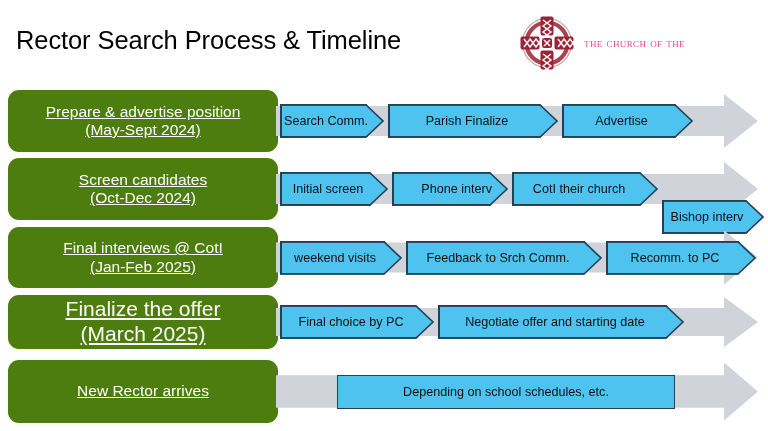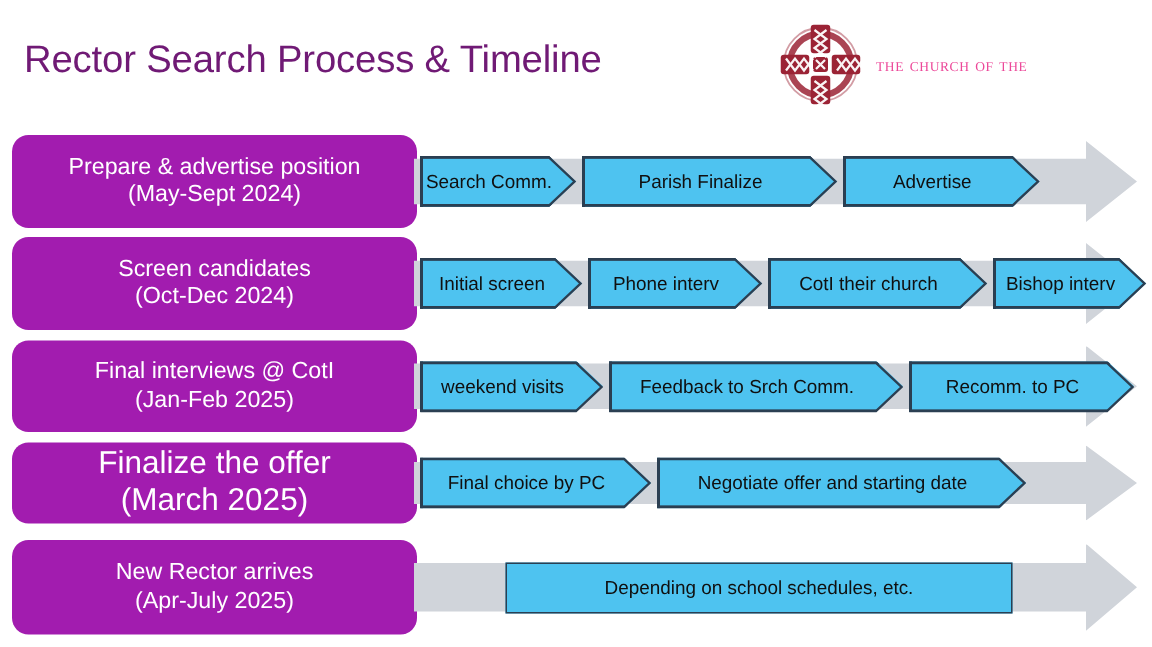--- a/index.html
+++ b/index.html
@@ -14,21 +14,21 @@
     width: 768px; height: 431px;
     background: #ffffff;
   }
 
   
   #page-title {
     position: absolute;
     left: 16px; top: 26px;
     font-size: 25.5px;
     font-weight: 400;
-    color: #701a75;
+    color: #000000;
     letter-spacing: -0.1px;
     white-space: nowrap;
   }
   #logo {
     position: absolute;
     left: 516px; top: 12px;
     width: 246px; height: 62px;
     display: flex;
     align-items: center;
   }
@@ -65,29 +65,30 @@
   .row-1 { top: 158px; height: 62px; }
   .row-2 { top: 227px; height: 61px; }
   .row-3 { top: 295px; height: 54px; }
   .row-4 { top: 360px; height: 63px; }
 
   
   .stage-label {
     position: absolute;
     left: 8px; top: 0;
     width: 270px; height: 100%;
-    background: #a21caf;
+    background: #4d7c0f;
     border-radius: 11px;
     display: flex;
     flex-direction: column;
     align-items: center;
     justify-content: center;
     color: #ffffff;
     text-align: center;
     line-height: 1.18;
+    text-decoration: underline;
   }
   .stage-label .l1 { font-size: 15.5px; }
   .stage-label .l2 { font-size: 15.5px; }
   .row-3 .stage-label .l1, .row-3 .stage-label .l2 { font-size: 21px; }
 
   
   .track {
     position: absolute;
     left: 276px; top: 50%;
     transform: translateY(-50%);
@@ -255,36 +256,36 @@
         <div class="steps" style="left: 280px;">
           <div class="step-wrap" style="width: 108px; margin-right: 4px;">
             <div class="step arrow" style="width: 108px;">
               <span class="step-label">Initial screen</span>
             </div>
             <svg class="chev-outline" viewBox="0 0 108 34" preserveAspectRatio="none">
               <path d="M1,1 L90,1 L107,17 L90,33 L1,33 Z" fill="none" stroke="#2b3f52" stroke-width="1.6" vector-effect="non-scaling-stroke"></path>
             </svg>
           </div>
           <div class="step-wrap" style="width: 116px; margin-right: 4px;">
-            <div class="step arrow" style="width: 116px;">
+            <div class="step arrow" style="width: 116px; justify-content: flex-end;">
               <span class="step-label">Phone interv</span>
             </div>
             <svg class="chev-outline" viewBox="0 0 116 34" preserveAspectRatio="none">
               <path d="M1,1 L98,1 L115,17 L98,33 L1,33 Z" fill="none" stroke="#2b3f52" stroke-width="1.6" vector-effect="non-scaling-stroke"></path>
             </svg>
           </div>
           <div class="step-wrap" style="width: 146px; margin-right: 4px;">
             <div class="step arrow" style="width: 146px;">
               <span class="step-label">CotI their church</span>
             </div>
             <svg class="chev-outline" viewBox="0 0 146 34" preserveAspectRatio="none">
               <path d="M1,1 L128,1 L145,17 L128,33 L1,33 Z" fill="none" stroke="#2b3f52" stroke-width="1.6" vector-effect="non-scaling-stroke"></path>
             </svg>
           </div>
-          <div class="step-wrap" style="width: 102px; margin-right: 0px;">
+          <div class="step-wrap" style="width: 102px; margin-right: 0px; margin-top: 28px;">
             <div class="step arrow" style="width: 102px;">
               <span class="step-label">Bishop interv</span>
             </div>
             <svg class="chev-outline" viewBox="0 0 102 34" preserveAspectRatio="none">
               <path d="M1,1 L84,1 L101,17 L84,33 L1,33 Z" fill="none" stroke="#2b3f52" stroke-width="1.6" vector-effect="non-scaling-stroke"></path>
             </svg>
           </div>
         </div>
       </div>
       <div class="row row-2">
@@ -341,21 +342,20 @@
             </div>
             <svg class="chev-outline" viewBox="0 0 246 34" preserveAspectRatio="none">
               <path d="M1,1 L228,1 L245,17 L228,33 L1,33 Z" fill="none" stroke="#2b3f52" stroke-width="1.6" vector-effect="non-scaling-stroke"></path>
             </svg>
           </div>
         </div>
       </div>
       <div class="row row-4">
         <div class="stage-label">
           <div class="l1">New Rector arrives</div>
-          <div class="l2">(Apr-July 2025)</div>
         </div>
         <div class="track"></div>
         <div class="plain-box" style="left: 337px; width: 338px;">
           <span>Depending on school schedules, etc.</span>
         </div>
       </div>
     </div>
 
 </div>
 

